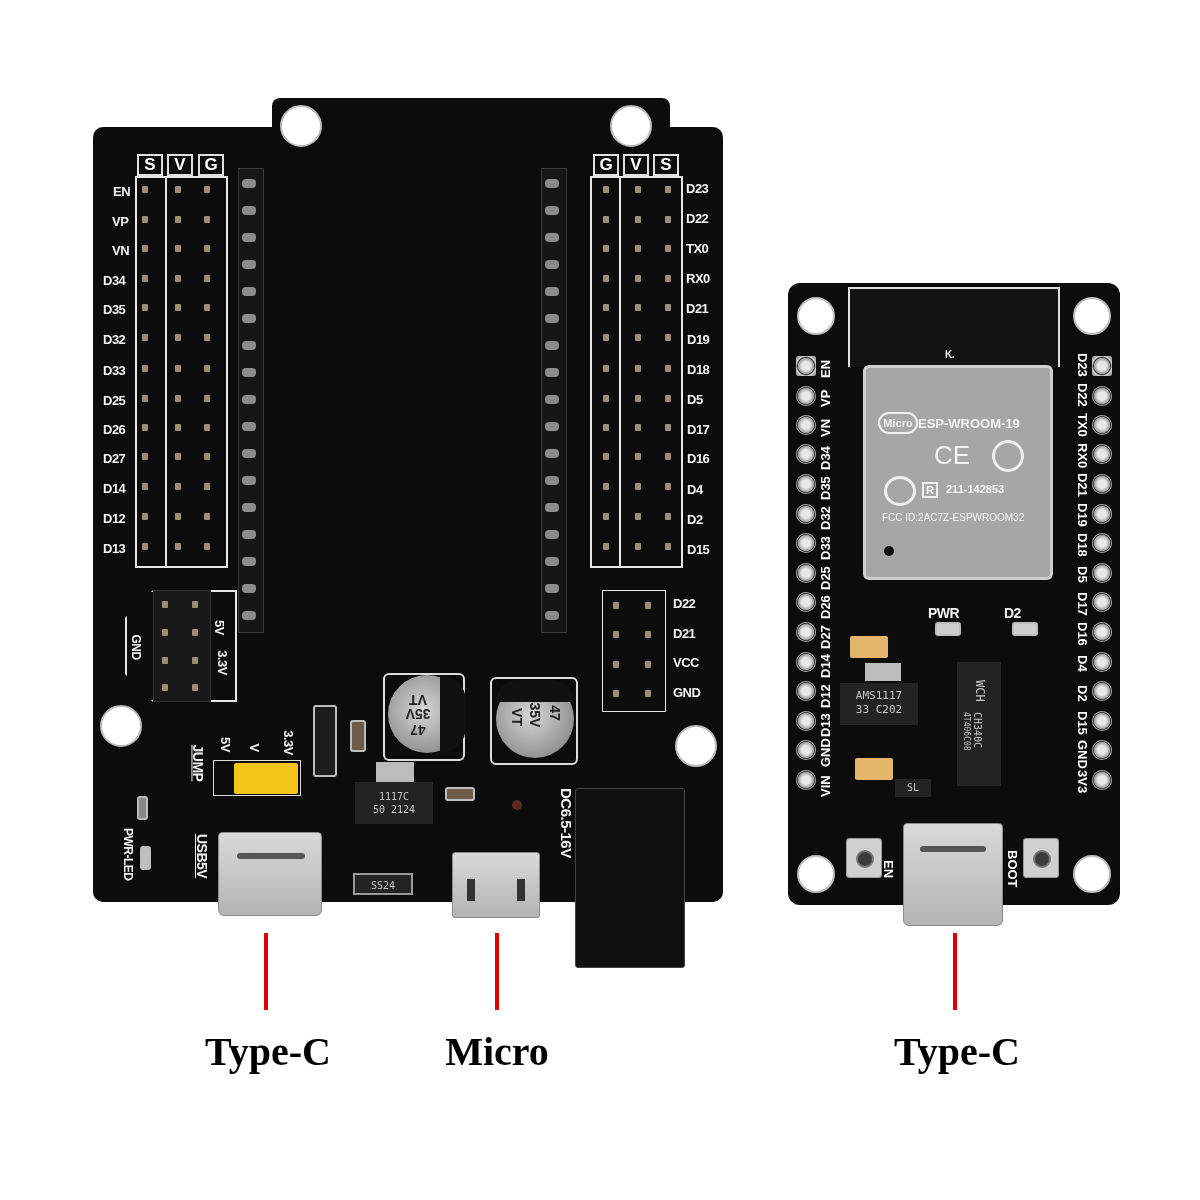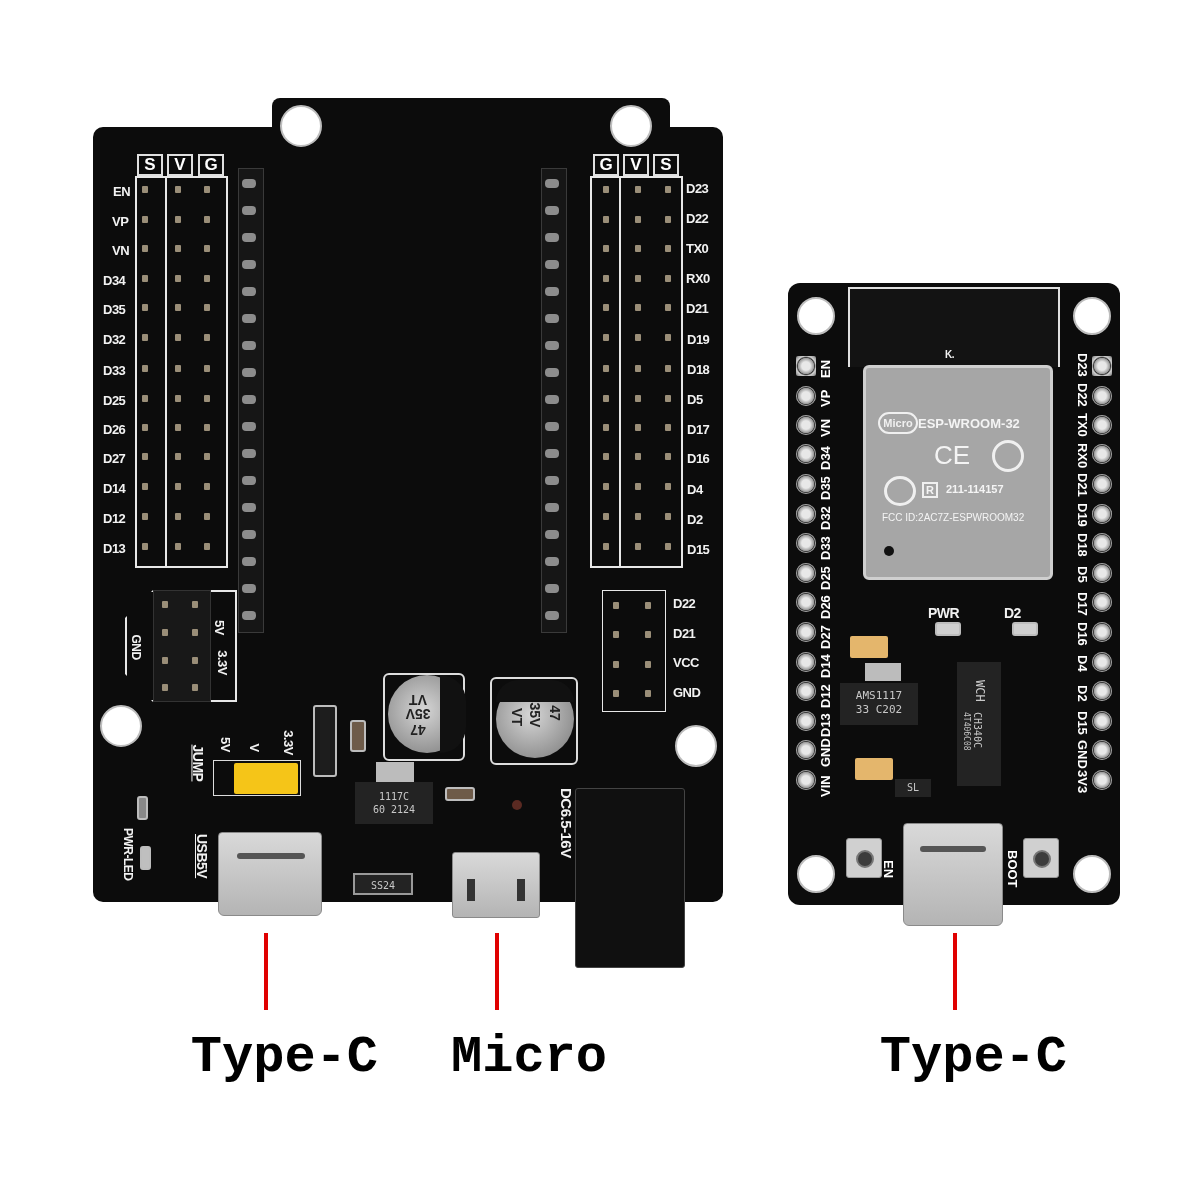--- a/index.html
+++ b/index.html
@@ -41,21 +41,21 @@
   .antenna { position: absolute; left: 848px; top: 287px; width: 212px; height: 80px; background: #131313; border: 2px solid #e0e0e0; border-bottom: none; }
   .module { position: absolute; left: 863px; top: 365px; width: 190px; height: 215px; background: #a6a6a6; border-radius: 6px; border: 3px solid #cfcfcf; }
   .module-text { position: absolute; color: #f4f4f4; font-weight: bold; white-space: nowrap; }
   .thpin { position: absolute; width: 20px; height: 20px; border-radius: 50%; background: radial-gradient(circle, #e8e8e8 30%, #9a9a9a 55%, #3a3a3a 60%, #cfcfcf 70%, #777 100%); }
   .vlabel { position: absolute; color: #fff; font-weight: bold; font-size: 13px; white-space: nowrap; transform-origin: left top; }
   .btn-sq { position: absolute; width: 36px; height: 40px; background: #d0d0d0; border: 1px solid #999; border-radius: 3px; }
   .btn-dot { position: absolute; left: 9px; top: 11px; width: 18px; height: 18px; border-radius: 50%; background: #3c3c3c; border: 2px solid #777; }
 
   
   .pointer { position: absolute; width: 4px; height: 77px; background: #e00000; }
-  .caption { position: absolute; font-family: Liberation Mono, monospace; font-weight: bold; font-size: 52px; color: #000; white-space: nowrap; text-align: right; width: 220px; }
+  .caption { position: absolute; font-family: Liberation Serif, serif; font-weight: bold; font-size: 40px; color: #000; white-space: nowrap; text-align: center; width: 220px; }
 </style>
 </head>
 <body>
 
 <div>
   <div class="board-left"></div>
   <div class="board-left-tab"></div>
 
   <div class="hole" style="left:280px;top:105px;width:42px;height:42px;"></div>
   <div class="hole" style="left:610px;top:105px;width:42px;height:42px;"></div>
@@ -283,21 +283,21 @@
   <div class="cap" style="left:496px;top:680px;width:78px;height:78px;">
     <div class="cap-stripe" style="left:0;top:0;width:78px;height:22px;border-radius:39px 39px 0 0;"></div>
     <div class="cap-text" style="left:44px;top:26px;width:30px;transform:rotate(90deg);">47</div>
     <div class="cap-text" style="left:24px;top:28px;width:30px;transform:rotate(90deg);">35V</div>
     <div class="cap-text" style="left:6px;top:30px;width:30px;transform:rotate(90deg);">VT</div>
   </div>
 
   <div class="abs" style="left:376px;top:762px;width:38px;height:20px;background:#bcbcbc;"></div>
   <div class="ic" style="left:355px;top:782px;width:78px;height:42px;padding-top:8px;line-height:13px;">
     <div>1117C</div>
-    <div>60  2124</div>
+    <div>50  2124</div>
   </div>
   <div class="smd" style="left:445px;top:787px;width:30px;height:14px;"></div>
   <div class="abs" style="left:512px;top:800px;width:10px;height:10px;border-radius:50%;background:#5a2a22;"></div>
 
   <div class="ic" style="left:353px;top:873px;width:60px;height:22px;line-height:22px;border:2px solid #999;">SS24</div>
 
   <div class="silk" style="left:556px;top:788px;transform:rotate(90deg);transform-origin:left top;font-size:15px;left:575px;">DC6.5-16V</div>
   <div class="dcjack" style="left:575px;top:788px;width:110px;height:180px;border-radius:3px;"></div>
 
   <div class="smd" style="left:137px;top:796px;width:11px;height:24px;background:#888;"></div>
@@ -321,26 +321,26 @@
   <div class="hole" style="left:1073px;top:297px;width:38px;height:38px;"></div>
   <div class="hole" style="left:797px;top:855px;width:38px;height:38px;"></div>
   <div class="hole" style="left:1073px;top:855px;width:38px;height:38px;"></div>
 
   <div class="antenna">
     <div class="silk" style="left:95px;top:60px;font-size:10px;">K.</div>
   </div>
 
   <div class="module">
     <div class="abs" style="left:12px;top:44px;width:40px;height:22px;border:2px solid #f0f0f0;border-radius:11px;color:#f0f0f0;font-size:11px;font-weight:bold;text-align:center;line-height:18px;">Micro</div>
-    <div class="module-text" style="left:52px;top:48px;font-size:13px;">ESP-WROOM-32</div>
+    <div class="module-text" style="left:52px;top:48px;font-size:13px;">ESP-WROOM-19</div>
     <div class="module-text" style="left:68px;top:72px;font-size:26px;font-weight:normal;">CE</div>
     <div class="abs" style="left:126px;top:72px;width:32px;height:32px;border-radius:50%;border:3px solid #f0f0f0;"></div>
     <div class="abs" style="left:18px;top:108px;width:32px;height:30px;border-radius:50%;border:3px solid #f0f0f0;"></div>
     <div class="module-text" style="left:56px;top:114px;width:16px;height:16px;border:2px solid #f0f0f0;font-size:11px;text-align:center;line-height:12px;">R</div>
-    <div class="module-text" style="left:80px;top:115px;font-size:11px;">211-114157</div>
+    <div class="module-text" style="left:80px;top:115px;font-size:11px;">211-142853</div>
     <div class="module-text" style="left:16px;top:144px;font-size:10px;font-weight:normal;">FCC ID:2AC7Z-ESPWROOM32</div>
     <div class="abs" style="left:18px;top:178px;width:10px;height:10px;border-radius:50%;background:#111;"></div>
   </div>
 
   <div>
     <div class="thpin" style="left:796px;top:356px;border-radius:2px;"></div>
     <div class="thpin" style="left:796px;top:386px;"></div>
     <div class="thpin" style="left:796px;top:415px;"></div>
     <div class="thpin" style="left:796px;top:444px;"></div>
     <div class="thpin" style="left:796px;top:474px;"></div>

